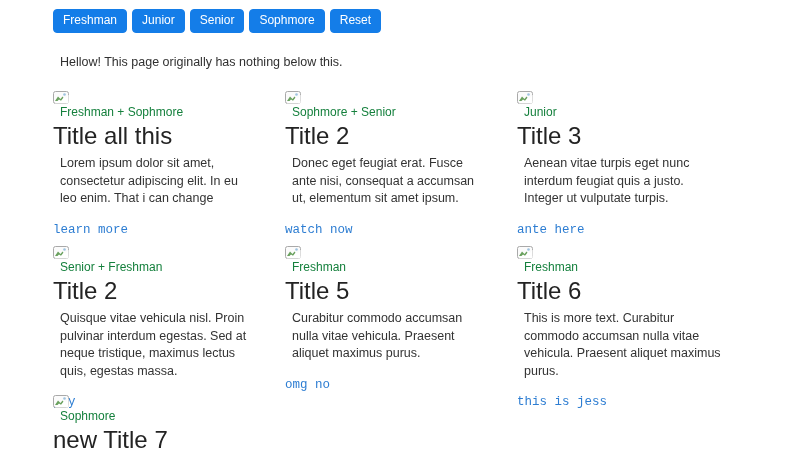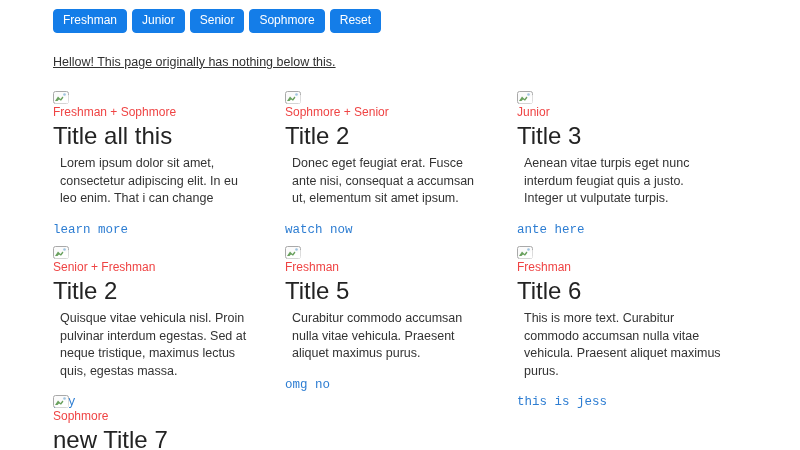--- a/index.html
+++ b/index.html
@@ -7,31 +7,31 @@
     width:800px;height:450px;overflow:hidden;
     font-family:"Liberation Sans",sans-serif;color:#2c2c2c;
   }
   .page{padding:9px 51px 0 53px;}
   .toolbar{display:flex;gap:5px;margin-bottom:22px;}
   .btn{
     background:#147de8;border:1px solid #147de8;border-radius:4px;
     color:#ffffff;font-size:12px;line-height:1.15;padding:4px 9px;
     font-family:inherit;cursor:pointer;white-space:nowrap;
   }
-  .greeting{font-size:12.5px;margin:0 0 22px;color:#303030;text-decoration:underline;}
+  .greeting{font-size:12.5px;margin:0 7px 22px;color:#303030;}
   .grid{
     display:grid;
     grid-template-columns:repeat(3,232px);
     grid-template-rows:135px 129px auto;
     row-gap:20px;
     align-items:start;
   }
   .card{padding-right:20px;}
   .img-ph{display:block;width:16px;height:13px;line-height:0;}
-  .alt{font-size:12px;margin:1px 0 4px;color:#ef4444;}
+  .alt{font-size:12px;margin:1px 7px 4px;color:#15803d;}
   .title{
     font-size:24px;font-weight:400;margin:0 0 6px;
     line-height:1.1;color:#232323;
   }
   .bodytext{font-size:12.5px;line-height:1.4;margin:0 7px 11px;color:#333333;}
   .link{
     display:inline-block;font-size:12.5px;color:#2d7dd2;
     text-decoration:none;cursor:pointer;font-family:Liberation Mono, monospace;
   }
 </style>

